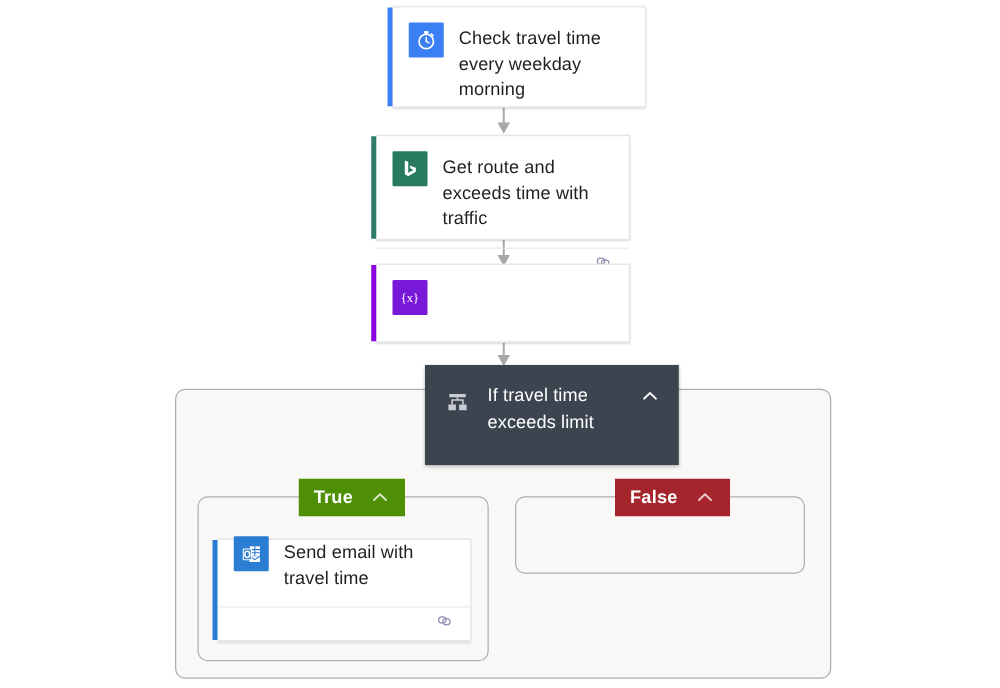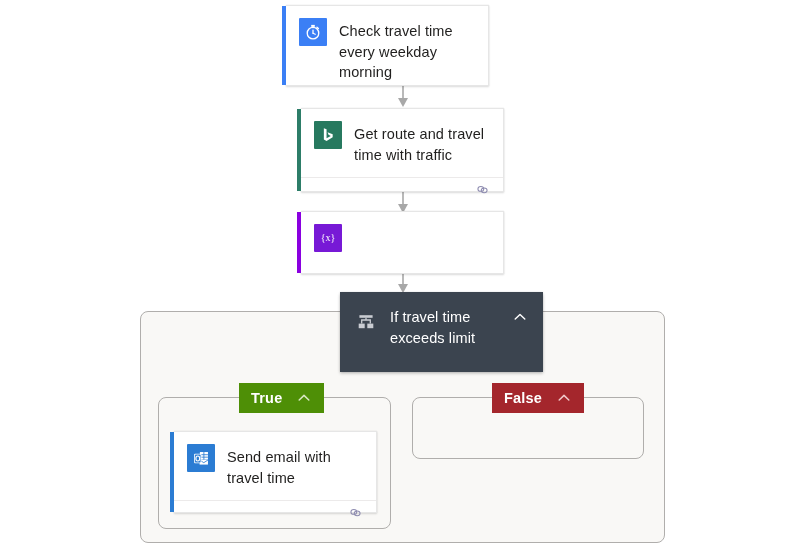--- a/index.html
+++ b/index.html
@@ -169,21 +169,21 @@
       <polygon points="269,423 279,423 274,432" fill="#a8a8a8"></polygon>
     </g>
   </svg>
 
   <div class="scope" style="left:140px; top:311px; width:525px; height:232px;"></div>
 
   <div class="scope-inner" style="left:158px; top:397px; width:233px; height:132px;"></div>
 
   <div class="scope-inner" style="left:412px; top:397px; width:232px; height:62px;"></div>
 
-  <div class="card" style="left:286px; top:5px; width:203px; height:81px;">
+  <div class="card" style="left:314px; top:5px; width:203px; height:81px;">
     <span class="accent" style="background:#3b7ff5;"></span>
     <div class="card-head">
       <span class="card-icon" style="background:#3b7ff5;">
         <svg width="18" height="18" viewBox="0 0 20 20">
           <circle cx="10" cy="11.3" r="6.4" fill="none" stroke="#ffffff" stroke-width="1.5"></circle>
           <rect x="8" y="2.1" width="4" height="2.2" fill="#ffffff"></rect>
           <rect x="9.3" y="3.8" width="1.4" height="1.9" fill="#ffffff"></rect>
           <line x1="10" y1="11.3" x2="10" y2="7.9" stroke="#ffffff" stroke-width="1.4" stroke-linecap="round"></line>
           <line x1="10" y1="11.3" x2="12.5" y2="12.6" stroke="#ffffff" stroke-width="1.3" stroke-linecap="round"></line>
           <line x1="14.4" y1="4.7" x2="16" y2="6.2" stroke="#ffffff" stroke-width="1.5" stroke-linecap="round"></line>
@@ -194,21 +194,21 @@
   </div>
 
   <div class="card" style="left:301px; top:108px; width:203px; height:84px;">
     <span class="accent" style="background:#2d7d68;"></span>
     <div class="card-head">
       <span class="card-icon" style="background:#27795f;">
         <svg width="18" height="18" viewBox="0 0 20 20">
           <path d="M5.4 2.6 L8.4 3.7 L8.4 13.6 L13.1 11.0 L10.6 9.8 L9.5 7.0 L15.2 9.1 L15.2 12.6 L8.4 16.6 L5.4 14.9 Z" fill="#ffffff"></path>
         </svg>
       </span>
-      <span class="card-title">Get route and travel time with traffic</span>
+      <span class="card-title">Get route and exceeds time with traffic</span>
     </div>
     <div class="card-foot">
       <span class="link-icon">
         <svg width="15" height="15" viewBox="0 0 18 18">
           <ellipse cx="7.0" cy="8.3" rx="3.5" ry="2.9" fill="none" stroke="#8e8cb0" stroke-width="1.25"></ellipse>
           <ellipse cx="11.0" cy="10.0" rx="3.5" ry="2.9" fill="none" stroke="#8e8cb0" stroke-width="1.25"></ellipse>
         </svg>
       </span>
     </div>
   </div>
@@ -253,21 +253,21 @@
 
   <div class="badge badge-false" style="left:492px; top:383px;">
     <span>False</span>
     <span class="chev-btn">
       <svg width="14" height="14" viewBox="0 0 14 14">
         <polyline points="2.2,9 7,4.4 11.8,9" fill="none" stroke="#f0c9cb" stroke-width="1.5" stroke-linecap="round" stroke-linejoin="round"></polyline>
       </svg>
     </span>
   </div>
 
-  <div class="card" style="left:174px; top:431px; width:203px; height:82px;">
+  <div class="card" style="left:174px; top:431px; width:203px; height:82px;justify-content:flex-end;">
     <span class="accent" style="background:#2b7cd3;"></span>
     <div class="card-head">
       <span class="card-icon" style="background:#2b7cd3;">
         <svg width="19" height="19" viewBox="0 0 20 20">
           <rect x="8.3" y="3.2" width="8.5" height="8.0" fill="#ffffff"></rect>
           <line x1="12.5" y1="3.2" x2="12.5" y2="11.2" stroke="#2b7cd3" stroke-width="0.9"></line>
           <line x1="8.3" y1="6.0" x2="16.8" y2="6.0" stroke="#2b7cd3" stroke-width="0.9"></line>
           <line x1="8.3" y1="8.6" x2="16.8" y2="8.6" stroke="#2b7cd3" stroke-width="0.9"></line>
           <path d="M8.0 11.6 L16.8 11.6 L16.8 16.4 L8.0 16.4 Z" fill="#ffffff"></path>
           <path d="M8.0 11.6 L12.4 14.4 L16.8 11.6" fill="none" stroke="#2b7cd3" stroke-width="0.9"></path>

